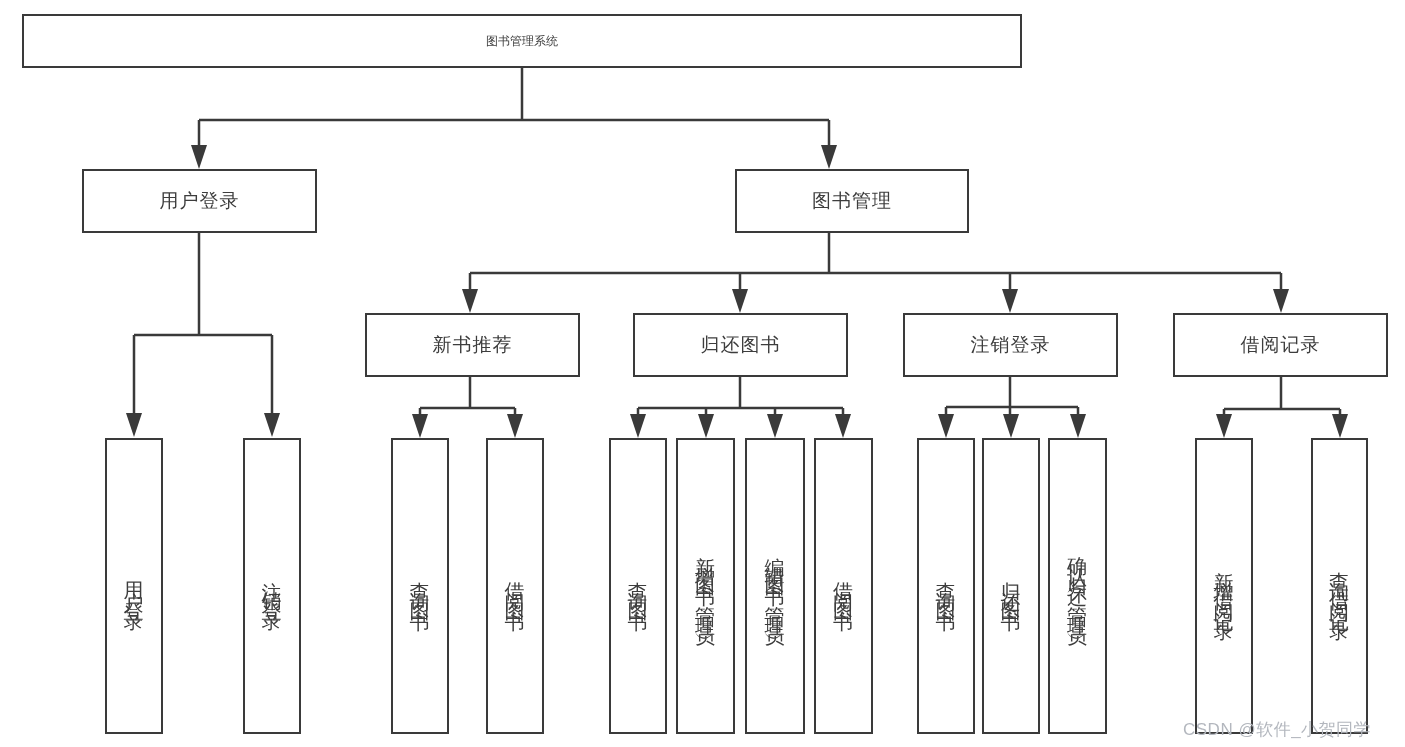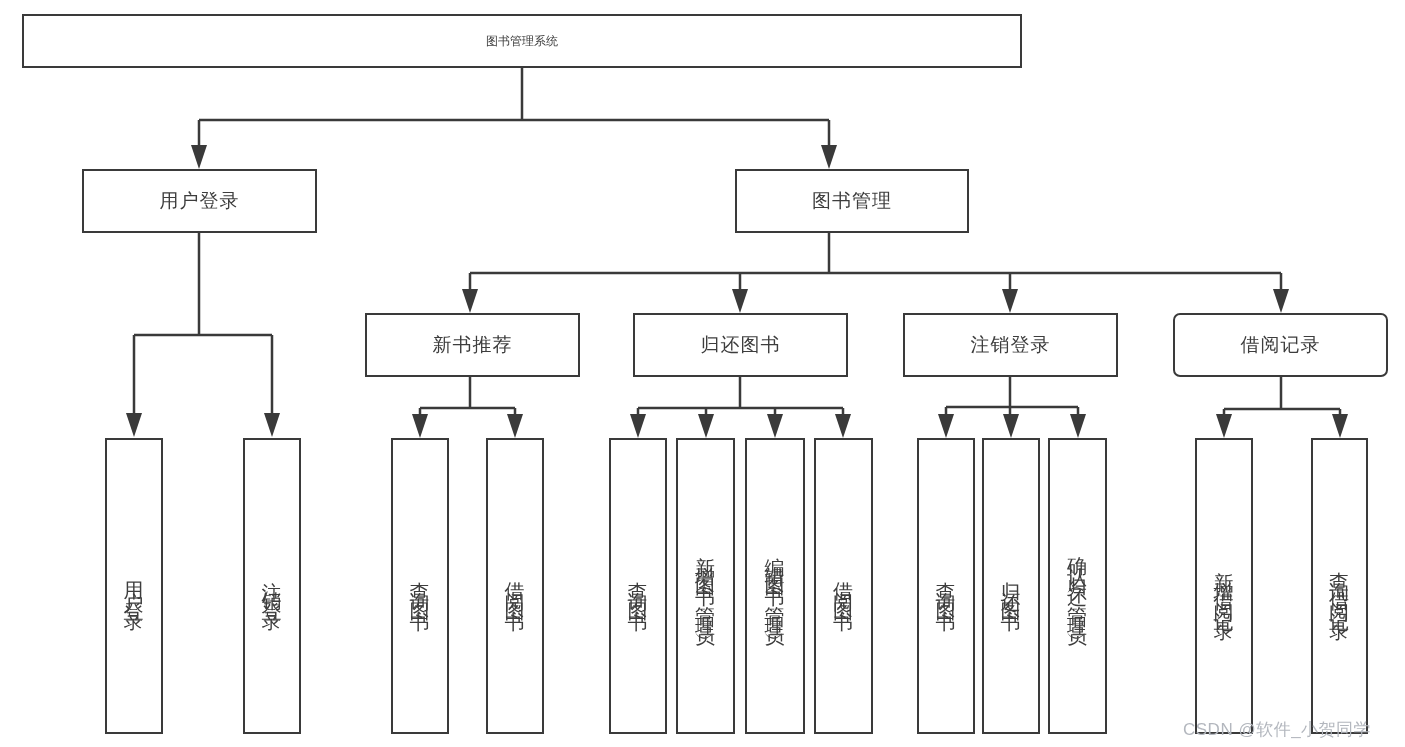--- a/index.html
+++ b/index.html
@@ -104,21 +104,21 @@
 
   <div class="node h-node" style="left:365px;top:313px;width:215px;height:64px;font-family:Liberation Mono, monospace;">
     <span>新书推荐</span>
   </div>
   <div class="node h-node" style="left:633px;top:313px;width:215px;height:64px;">
     <span>归还图书</span>
   </div>
   <div class="node h-node" style="left:903px;top:313px;width:215px;height:64px;">
     <span>注销登录</span>
   </div>
-  <div class="node h-node" style="left:1173px;top:313px;width:215px;height:64px;border-radius:7px;">
+  <div class="node h-node" style="left:1173px;top:313px;width:215px;height:64px;">
     <span>借阅记录</span>
   </div>
 
   <div class="node leaf" style="left:105px;width:58px;">
     <span class="leaf-label">用户登录</span>
   </div>
   <div class="node leaf" style="left:243px;width:58px;">
     <span class="leaf-label">注销登录</span>
   </div>
   <div class="node leaf" style="left:391px;width:58px;">

